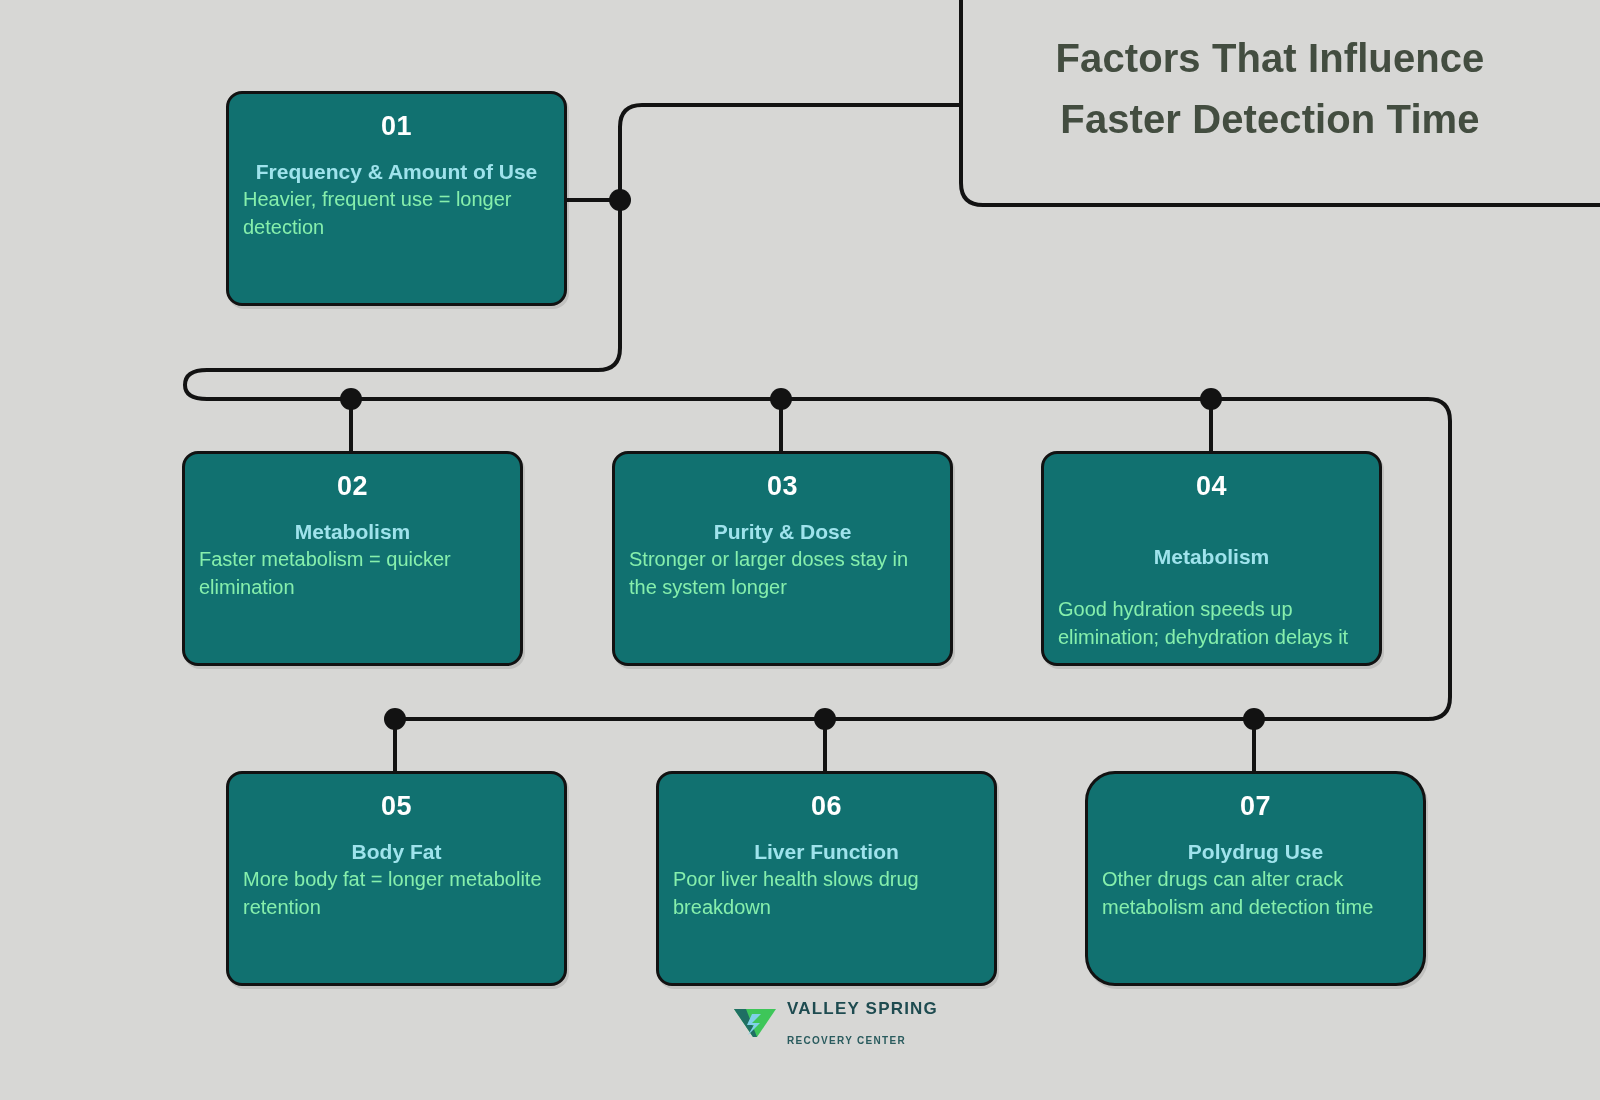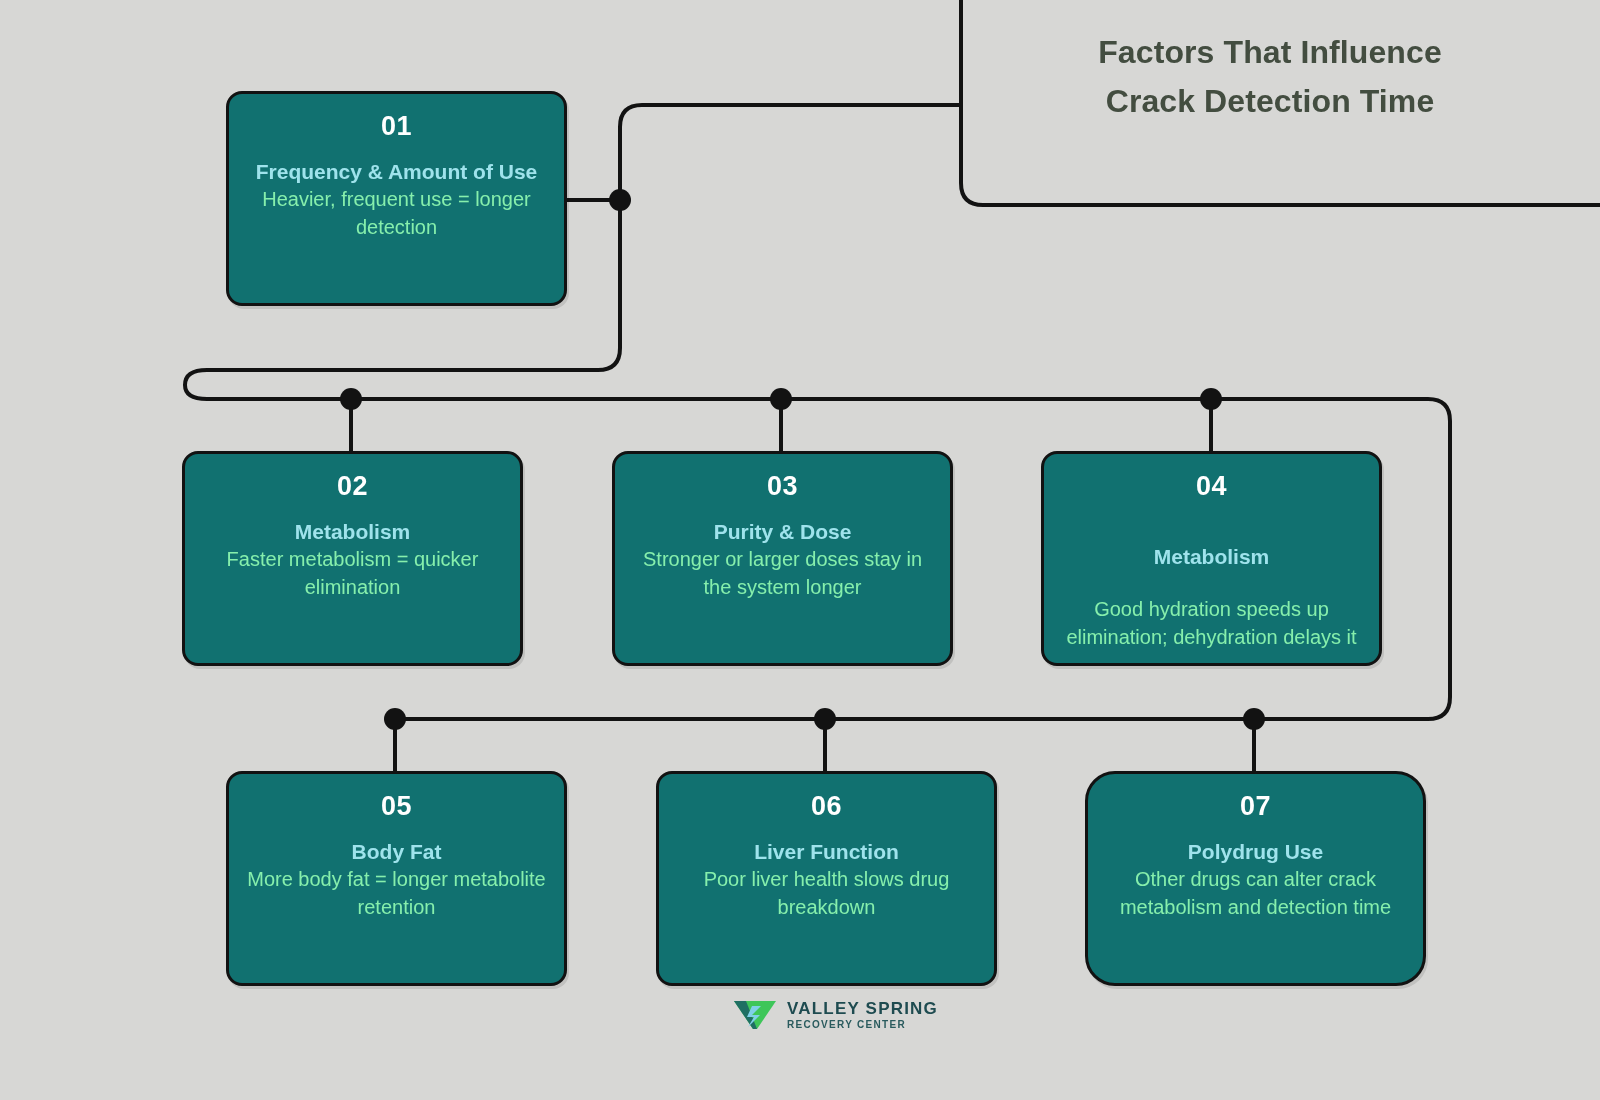--- a/index.html
+++ b/index.html
@@ -35,21 +35,21 @@
   
   #title-block {
     position: absolute;
     left: 960px;
     top: 28px;
     width: 620px;
     z-index: 3;
     text-align: center;
   }
   #title-block .title-line {
-    font-size: 32px;
+    font-size: 40px;
     font-weight: bold;
     color: #434d40;
     line-height: 1.52;
     letter-spacing: 0.1px;
     white-space: nowrap;
   }
 
   
   .card {
     position: absolute;
@@ -57,21 +57,20 @@
     background: #117170;
     border: 3px solid #121212;
     border-radius: 16px;
     box-sizing: border-box;
     display: flex;
     flex-direction: column;
     align-items: center;
     justify-content: flex-start;
     box-shadow: 2px 3px 0px rgba(0,0,0,0.10);
     padding: 16px 14px 22px 14px;
-    text-align: center;
   }
   .card .num {
     color: #ffffff;
     font-size: 27px;
     font-weight: bold;
     line-height: 1.25;
     letter-spacing: 0.5px;
   }
   .card .ctitle {
     color: #9fe3ec;
@@ -118,21 +117,21 @@
     font-size: 17px;
     font-weight: bold;
     color: #1e4b50;
     letter-spacing: 1.2px;
   }
   #logo .logo-sub {
     font-size: 10px;
     font-weight: bold;
     color: #2a5b5e;
     letter-spacing: 1.3px;
-    margin-top: 3px;
+    margin-top: 19px;
   }
 </style>
 </head>
 <body>
 
 <div id="stage">
 
   <svg id="connectors" viewBox="0 0 1600 1100" width="1600" height="1100">
     <g fill="none" stroke="#121212" stroke-width="4" stroke-linecap="butt">
 
@@ -161,21 +160,21 @@
       <circle cx="781" cy="399" r="11"></circle>
       <circle cx="1211" cy="399" r="11"></circle>
       <circle cx="395" cy="719" r="11"></circle>
       <circle cx="825" cy="719" r="11"></circle>
       <circle cx="1254" cy="719" r="11"></circle>
     </g>
   </svg>
 
   <div id="title-block">
     <div class="title-line">Factors That Influence</div>
-    <div class="title-line">Crack Detection Time</div>
+    <div class="title-line">Faster Detection Time</div>
   </div>
 
   <div class="card" id="card-01">
     <div class="num">01</div>
     <div class="ctitle">Frequency &amp; Amount of Use</div>
     <div class="cdesc">Heavier, frequent use = longer detection</div>
   </div>
 
   <div class="card" id="card-02">
     <div class="num">02</div>

